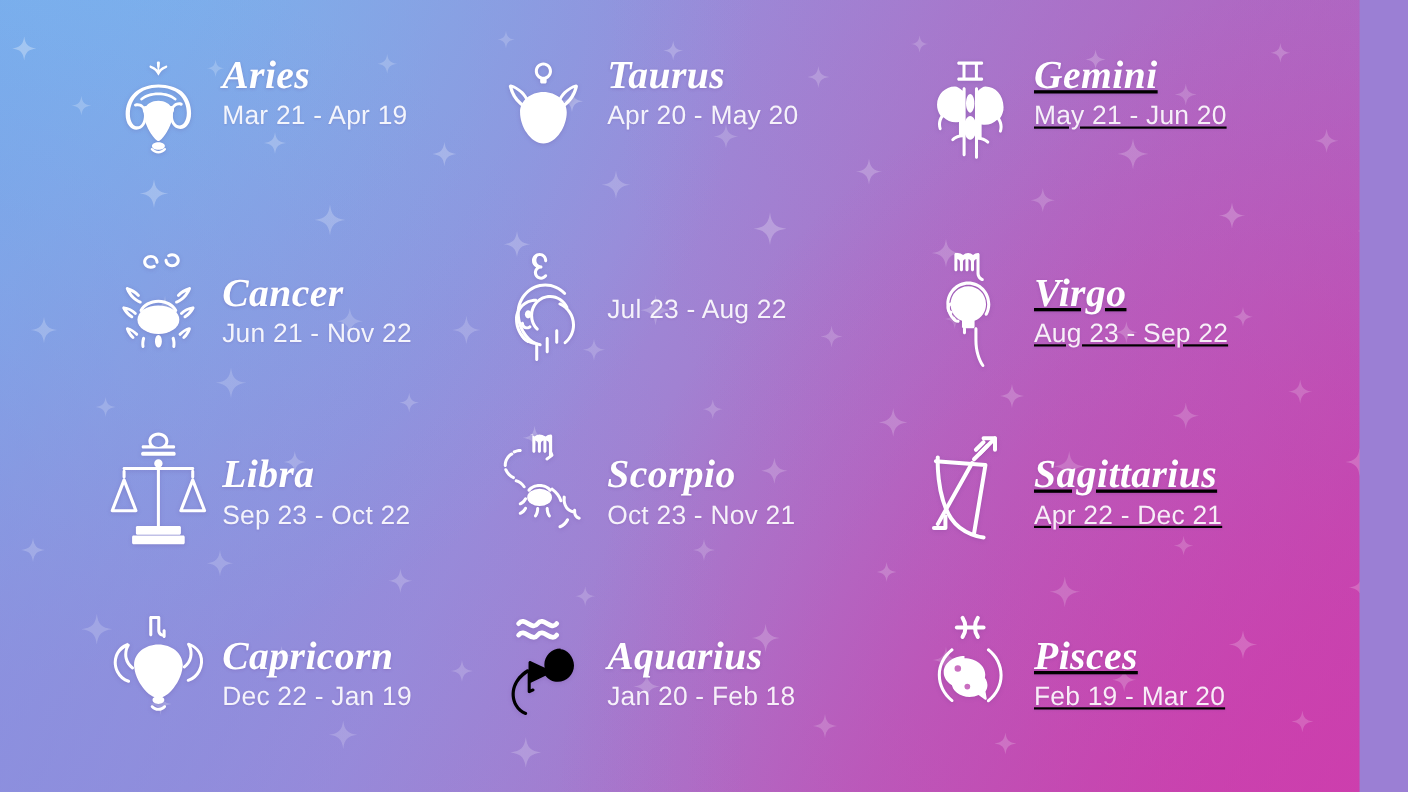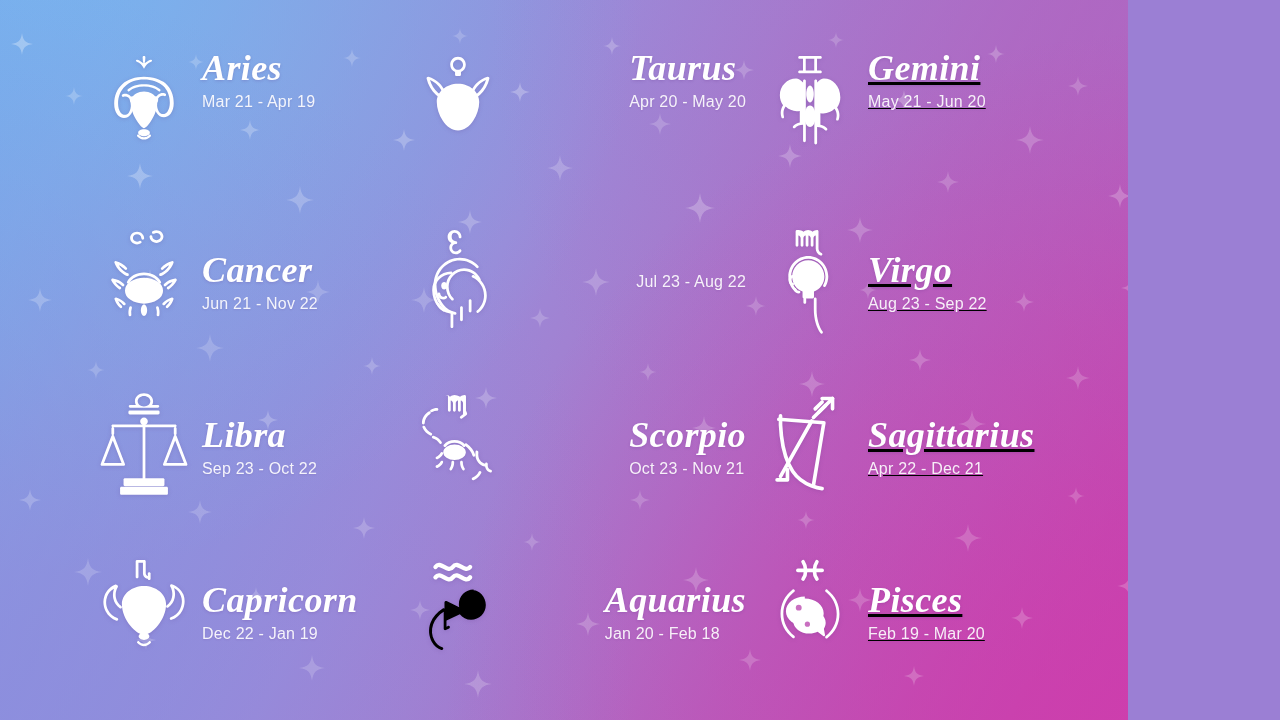--- a/index.html
+++ b/index.html
@@ -12,21 +12,21 @@
   body {
     font-family: "Liberation Sans", sans-serif;
     position: relative;
     background: #9b7fd4;
   }
 
   
   #zodiac-poster {
     position: absolute;
     inset: 0;
-    width: 1128px;
+    width: 1236px;
     height: 720px;
     overflow: hidden;
   }
   .bg-layer {
     position: absolute;
     inset: 0;
   }
   .bg-base {
     background: linear-gradient(118deg,
         #6eabea 0%,
@@ -106,29 +106,29 @@
     font-size: 36px;
     color: #ffffff;
     letter-spacing: 0.4px;
     text-shadow: 0 1px 3px rgba(90,45,130,0.22);
     white-space: nowrap;
     margin-bottom: 8px;
   }
   .sign-dates {
     font-family: "Liberation Sans", sans-serif;
     font-weight: 400;
-    font-size: 16px;
+    font-size: 24px;
     color: rgba(255,255,255,0.90);
     letter-spacing: 0.2px;
     white-space: nowrap;
     text-shadow: 0 1px 2px rgba(90,45,130,0.14);
   }
 
   
-  .sign-card.col-2 { padding-left: 24px; justify-content: space-between; }
+  .sign-card.col-2 { padding-left: 24px; }
   .sign-card.col-3 { padding-left: 12px; text-decoration: underline; }
   .sign-card.row-1 { align-items: flex-start; padding-top: 16px; }
 </style>
 </head>
 <body>
 
 <div id="zodiac-poster">
 
   <div class="bg-layer bg-base"></div>
   <div class="bg-layer bg-glow-tl"></div>

